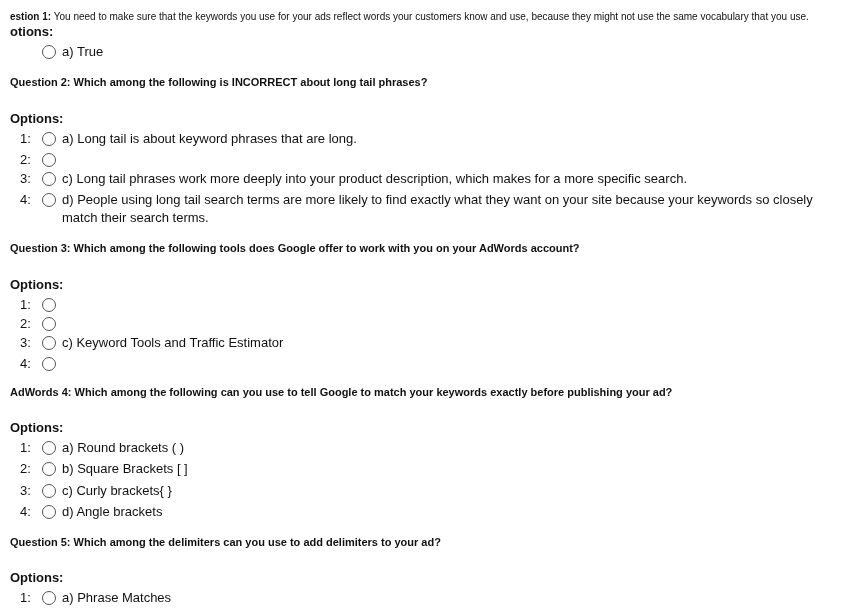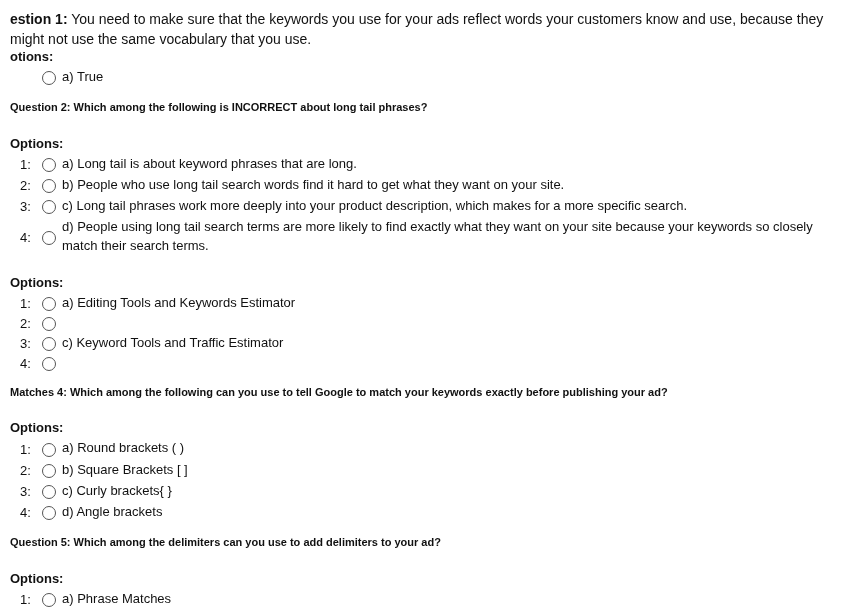--- a/index.html
+++ b/index.html
@@ -37,21 +37,21 @@
     }
 
     .options-label {
       font-weight: bold;
       margin-bottom: 4px;
       margin-top: 20px;
     }
 
     .option-row {
       display: flex;
-      align-items: center;
+      align-items: flex-start;
       margin-bottom: 3px;
       padding-left: 10px;
     }
 
     .option-number {
       width: 22px;
       flex-shrink: 0;
       font-size: 13px;
       padding-top: 1px;
     }
@@ -67,21 +67,21 @@
       background: #fff;
       display: inline-block;
     }
 
     .option-text {
       font-size: 13px;
       line-height: 1.4;
     }
 
     .q1-intro-text {
-      font-size: 14px;
+      font-size: 10px;
       line-height: 1.4;
       padding-left: 0;
     }
 
     .q1-label {
       font-weight: bold;
       display: inline;
     }
 
     .ptions-section {
@@ -115,59 +115,60 @@
     </div>
     <div class="options-label">Options:</div>
     <div class="option-row">
       <span class="option-number">1:</span>
       <span class="option-radio"></span>
       <span class="option-text">a) Long tail is about keyword phrases that are long.</span>
     </div>
     <div class="option-row">
       <span class="option-number">2:</span>
       <span class="option-radio"></span>
-      <span class="option-text">b) People who use long tail search words find it hard to get what they want on your site.</span>
     </div>
     <div class="option-row">
       <span class="option-number">3:</span>
       <span class="option-radio"></span>
       <span class="option-text">c) Long tail phrases work more deeply into your product description, which makes for a more specific search.</span>
     </div>
     <div class="option-row">
       <span class="option-number">4:</span>
       <span class="option-radio"></span>
       <span class="option-text">d) People using long tail search terms are more likely to find exactly what they want on your site because your keywords so closely match their search terms.</span>
     </div>
   </div>
 
   <div class="question-block">
-    <div class="options-label">Options:</div>
-    <div class="option-row">
-      <span class="option-number">1:</span>
-      <span class="option-radio"></span>
-      <span class="option-text">a) Editing Tools and Keywords Estimator</span>
+    <div class="question-text">
+      <span>Question 3:</span> <span>Which among the following tools does Google offer to work with you on your AdWords account?</span>
+    </div>
+    <div class="options-label">Options:</div>
+    <div class="option-row">
+      <span class="option-number">1:</span>
+      <span class="option-radio"></span>
     </div>
     <div class="option-row">
       <span class="option-number">2:</span>
       <span class="option-radio"></span>
     </div>
     <div class="option-row">
       <span class="option-number">3:</span>
       <span class="option-radio"></span>
       <span class="option-text">c) Keyword Tools and Traffic Estimator</span>
     </div>
     <div class="option-row">
       <span class="option-number">4:</span>
       <span class="option-radio"></span>
     </div>
   </div>
 
   <div class="question-block">
     <div class="question-text">
-      <span>Matches 4:</span> <span>Which among the following can you use to tell Google to match your keywords exactly before publishing your ad?</span>
+      <span>AdWords 4:</span> <span>Which among the following can you use to tell Google to match your keywords exactly before publishing your ad?</span>
     </div>
     <div class="options-label">Options:</div>
     <div class="option-row">
       <span class="option-number">1:</span>
       <span class="option-radio"></span>
       <span class="option-text">a) Round brackets ( )</span>
     </div>
     <div class="option-row">
       <span class="option-number">2:</span>
       <span class="option-radio"></span>

